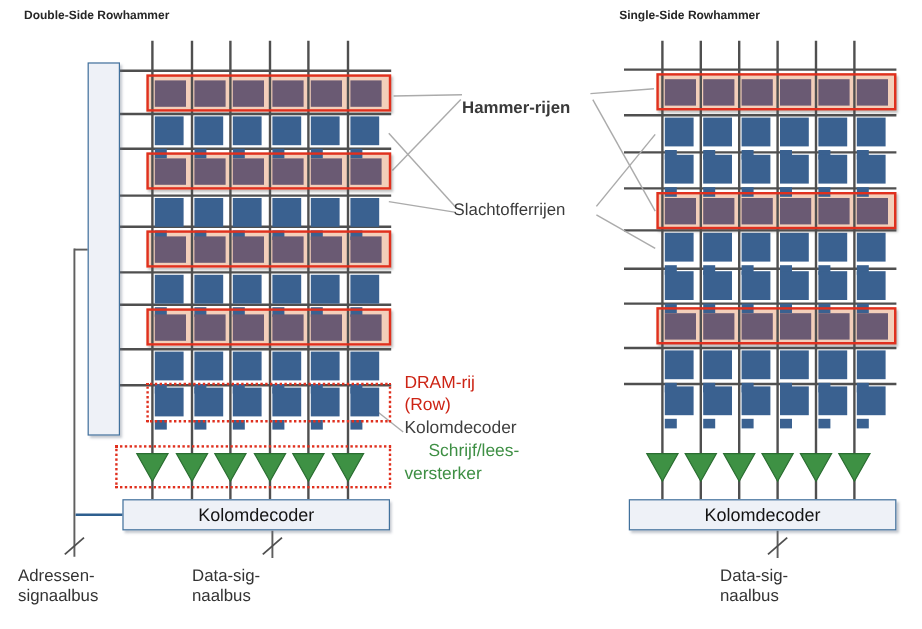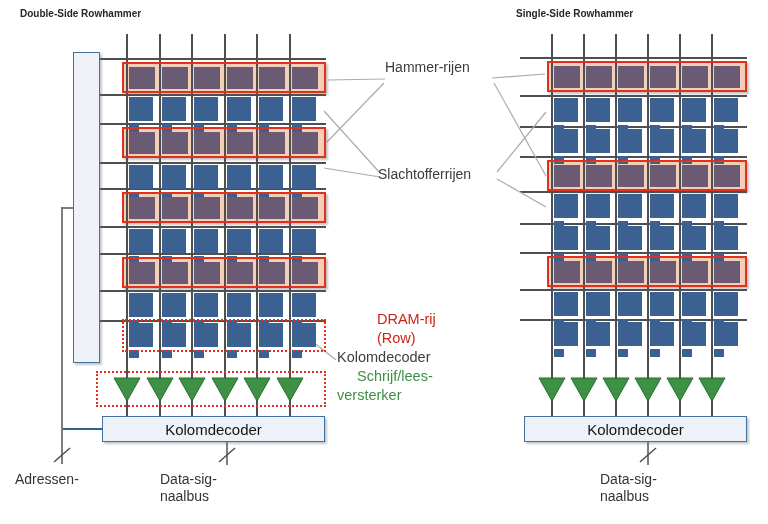--- a/index.html
+++ b/index.html
@@ -26,21 +26,21 @@
   .cellP    { position: absolute; z-index: 2; background: #6a5a73; }
   .bluebox  { position: absolute; z-index: 2; background: #eef1f7;
               border: 1.6px solid #41719c;
               box-shadow: 2px 2px 2px rgba(100,110,130,0.38); }
   .kolom    { display: flex; align-items: center; justify-content: center;
               font-size: 15px; color: #141414; }
   .lbl      { position: absolute; z-index: 4; font-size: 14px; color: #3a3a3a;
               white-space: nowrap; line-height: 1.2; }
   .title    { font-weight: bold; font-size: 10px; color: #262626; }
   .ann      { font-size: 14.5px; }
-  .red-text   { color: #cd2415; margin-left: 40px; }
+  .red-text   { color: #cd2415; }
   .dark-text  { color: #3f3f3f; }
   .green-text { color: #3e8f44; }
   .bus-label { text-align: left; width: 100px; line-height: 17px; color: #333333; }
 </style>
 </head>
 <body>
 
 <div class="canvas">
 
   <svg class="lines-layer" width="768" height="524">
@@ -239,31 +239,32 @@
   <div class="bluebox kolom" style="left:524px; top:416px; width:223px; height:26px;">
     <span>Kolomdecoder</span>
   </div>
 
   <div class="dotbox" style="left:122px; top:319px; width:204px; height:33px;"></div>
   <div class="dotbox" style="left:96px; top:371px; width:230px; height:36px;"></div>
 
   <div class="lbl title" style="left:20px; top:8px;">Double-Side Rowhammer</div>
   <div class="lbl title" style="left:516px; top:8px;">Single-Side Rowhammer</div>
 
-  <div class="lbl" style="left:385px; top:59px;">Hammer-rijen</div>
+  <div class="lbl" style="left:385px; top:81px;font-weight:bold;">Hammer-rijen</div>
   <div class="lbl" style="left:378px; top:166px;">Slachtofferrijen</div>
 
   <div class="lbl ann red-text" style="left:337px; top:311px;">DRAM-rij</div>
   <div class="lbl ann red-text" style="left:337px; top:330px;">(Row)</div>
   <div class="lbl ann dark-text" style="left:337px; top:349px;">Kolomdecoder</div>
   <div class="lbl ann green-text" style="left:357px; top:368px;">Schrijf/lees-</div>
   <div class="lbl ann green-text" style="left:337px; top:387px;">versterker</div>
 
   <div class="lbl bus-label" style="left:15px; top:471px;">
     <div>Adressen-</div>
+    <div>signaalbus</div>
   </div>
   <div class="lbl bus-label" style="left:160px; top:471px;">
     <div>Data-sig-</div>
     <div>naalbus</div>
   </div>
   <div class="lbl bus-label" style="left:600px; top:471px;">
     <div>Data-sig-</div>
     <div>naalbus</div>
   </div>
 

